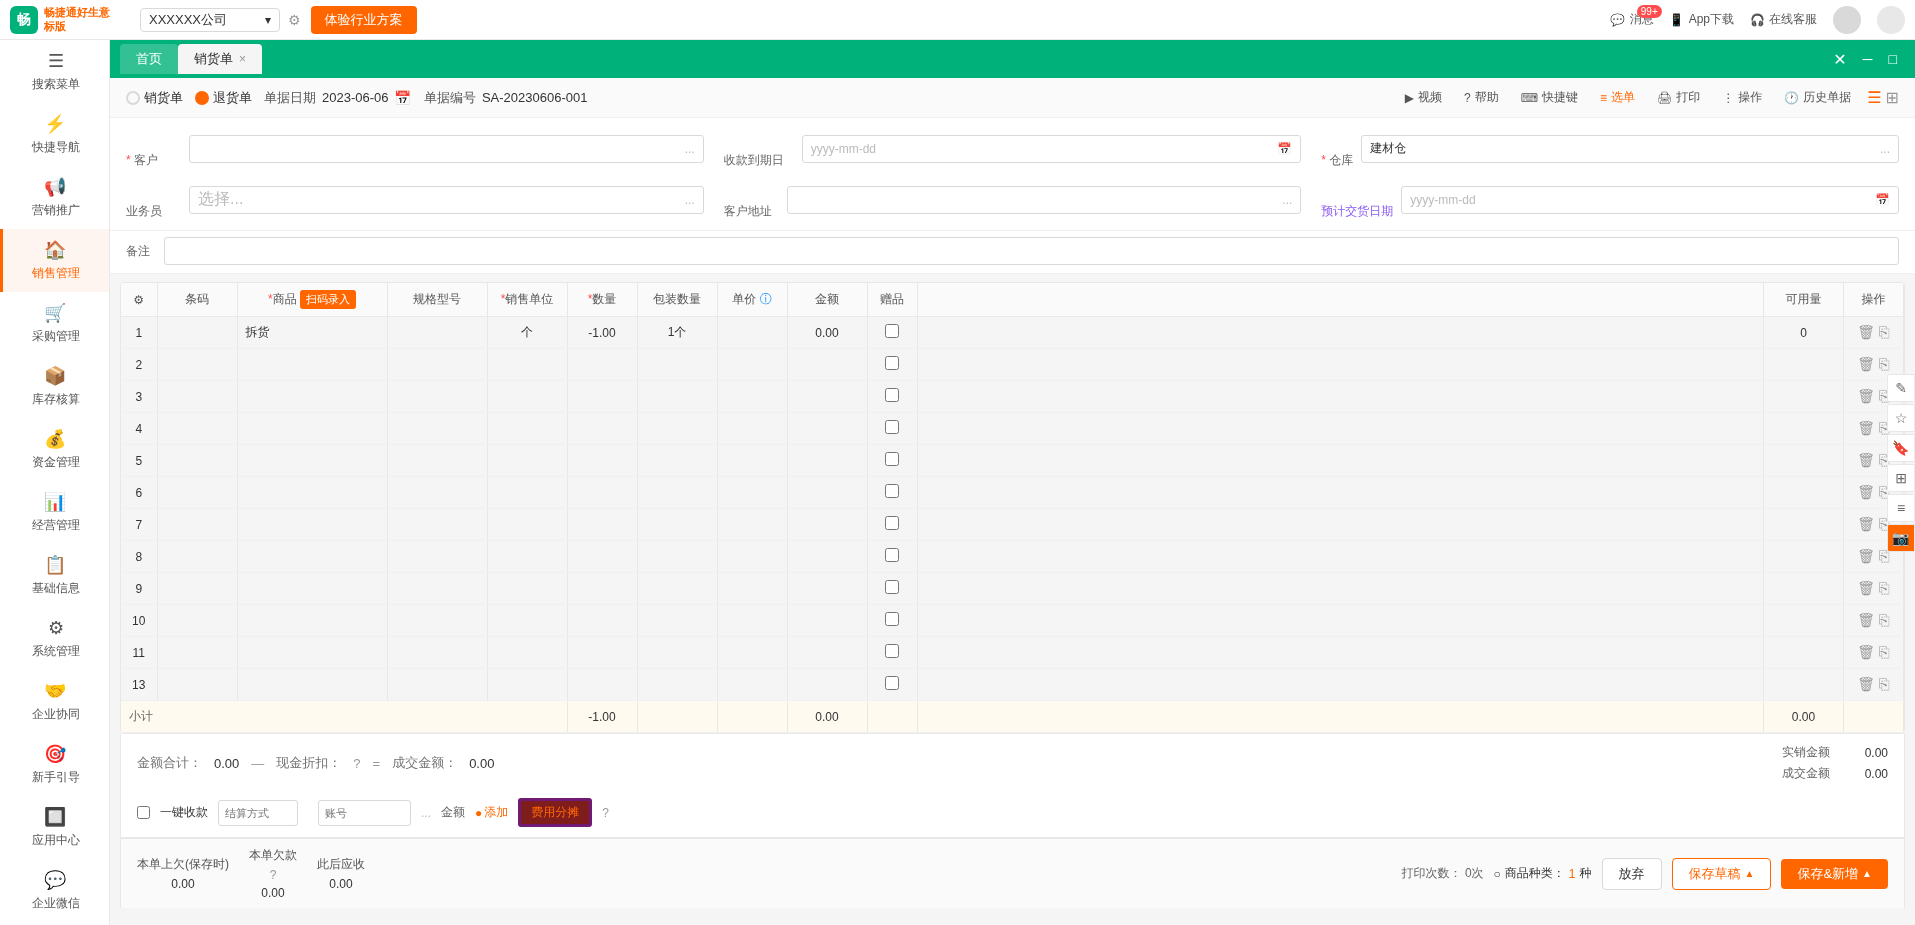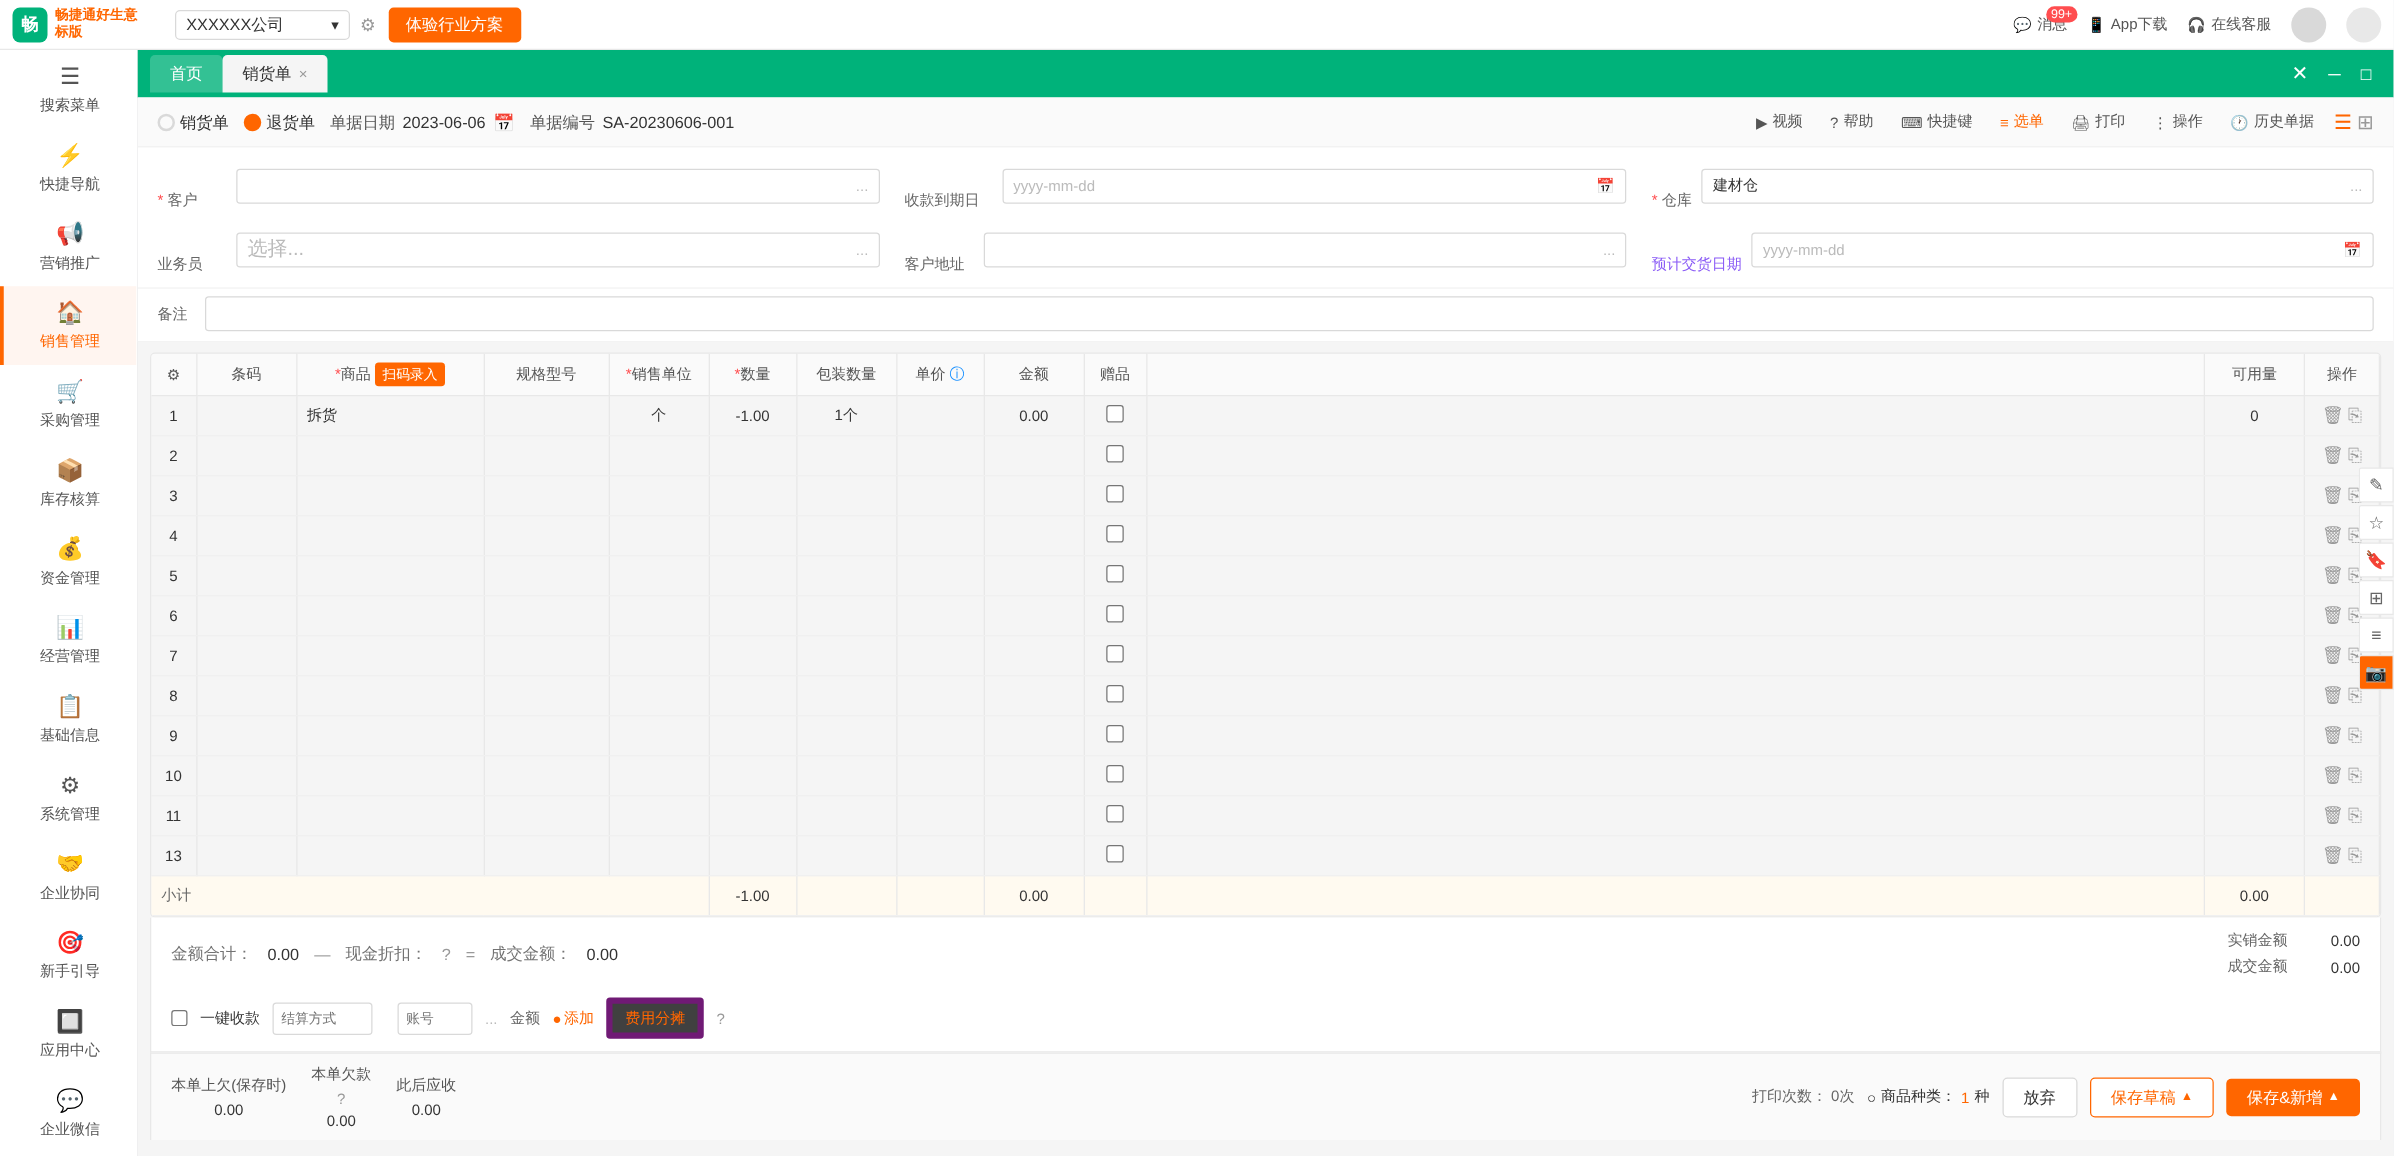--- a/index.html
+++ b/index.html
@@ -81,21 +81,21 @@
     .col-amount { width: 80px; }
     .col-gift { width: 50px; }
     .col-available { width: 80px; }
     .col-action { width: 60px; }
     .footer-totals { display: flex; align-items: center; gap: 12px; font-size: 13px; }
     .total-label { color: #737373; text-align: right; }
     .total-value { color: #333; font-weight: 500; }
     .minus-sign { color: #999; }
     .equals-sign { color: #999; }
     .payment-input { border: 1px solid #d9d9d9; border-radius: 3px; padding: 3px 6px; font-size: 11px; height: 26px; width: 80px; }
-    .expense-btn { border: 5px solid #701a75; color: #ff6600; background: #404040; border-radius: 3px; padding: 3px 10px; cursor: pointer; font-size: 12px; }
+    .expense-btn { border: 3px solid #701a75; color: #ff6600; background: #7f1d1d; border-radius: 3px; padding: 3px 10px; cursor: pointer; font-size: 12px; }
     .add-btn { color: #ff6600; cursor: pointer; font-size: 12px; display: flex; align-items: center; gap: 2px; }
     .help-icon { color: #999; cursor: pointer; }
     .right-summary { margin-left: auto; display: flex; flex-direction: column; align-items: flex-end; gap: 4px; }
     .summary-row { display: flex; align-items: center; gap: 8px; font-size: 12px; }
     .summary-label { color: #666; }
     .summary-value { color: #333; font-weight: 500; min-width: 50px; text-align: right; }
 
     
     .status-bar { background: #fff; border-top: 1px solid #e8e8e8; padding: 8px 16px; display: flex; align-items: center; gap: 20px; font-size: 12px; }
     .status-item { display: flex; align-items: center; gap: 4px; color: #555; flex-direction: column; }
@@ -630,21 +630,21 @@
             </div>
           </div>
         </div>
       </div>
 
       <div style="background:#fff; margin:0 10px; padding:6px 16px 10px; border-left:1px solid #e8e8e8; border-right:1px solid #e8e8e8; border-bottom:1px solid #e8e8e8; display:flex; align-items:center; gap:10px; font-size:12px;">
         <input type="checkbox" style="">
         <span>一键收款</span>
         <input type="text" class="payment-input" style="width: 80px;" placeholder="结算方式">
         <span style="color:#999;"></span>
-        <input type="text" class="payment-input" style="width: 60px;" placeholder="账号">
+        <input type="text" class="payment-input" style="width: 93px;" placeholder="账号">
         <span style="color:#bbb;">...</span>
         <span style="color:#666;">金额</span>
         <div class="add-btn">
           <span style="color:#ff6600;">●</span>
           <span style="color:#ff6600;">添加</span>
         </div>
         <button class="expense-btn">费用分摊</button>
         <span class="help-icon">?</span>
       </div>
 

